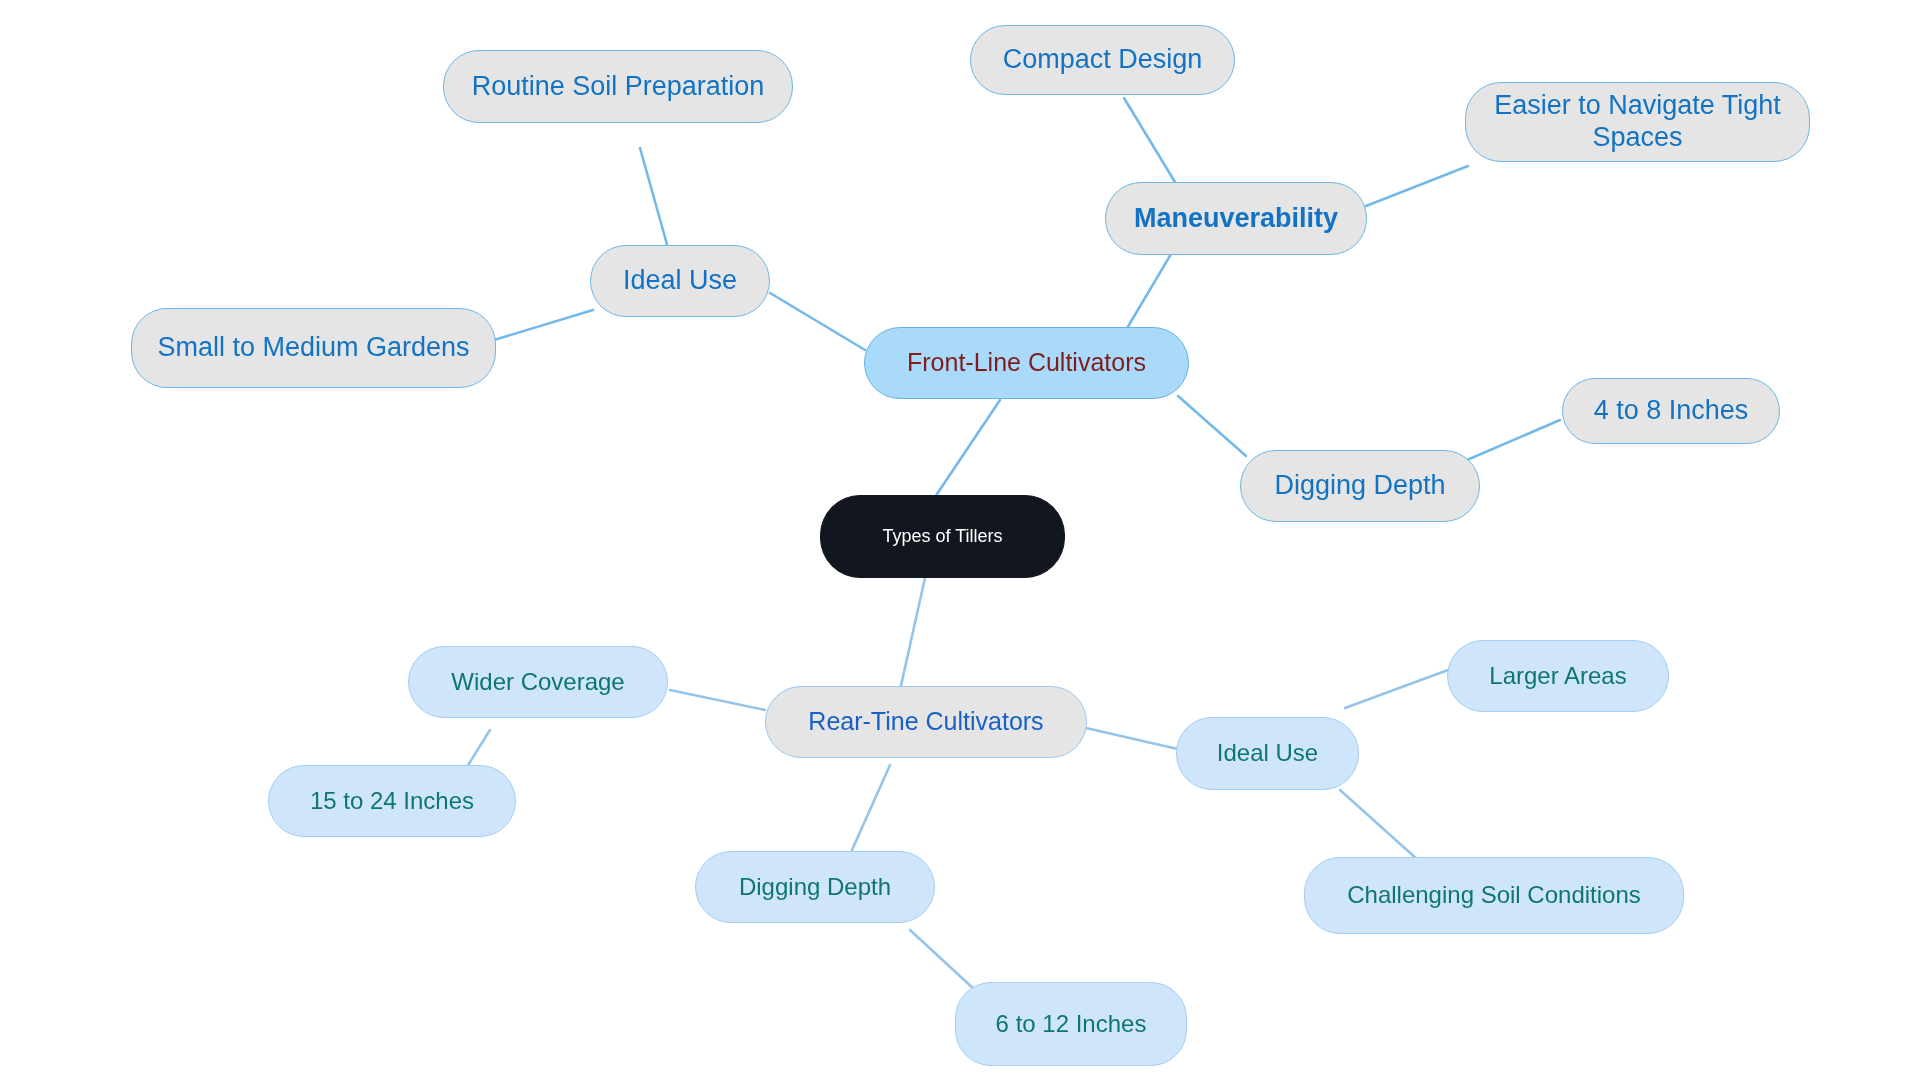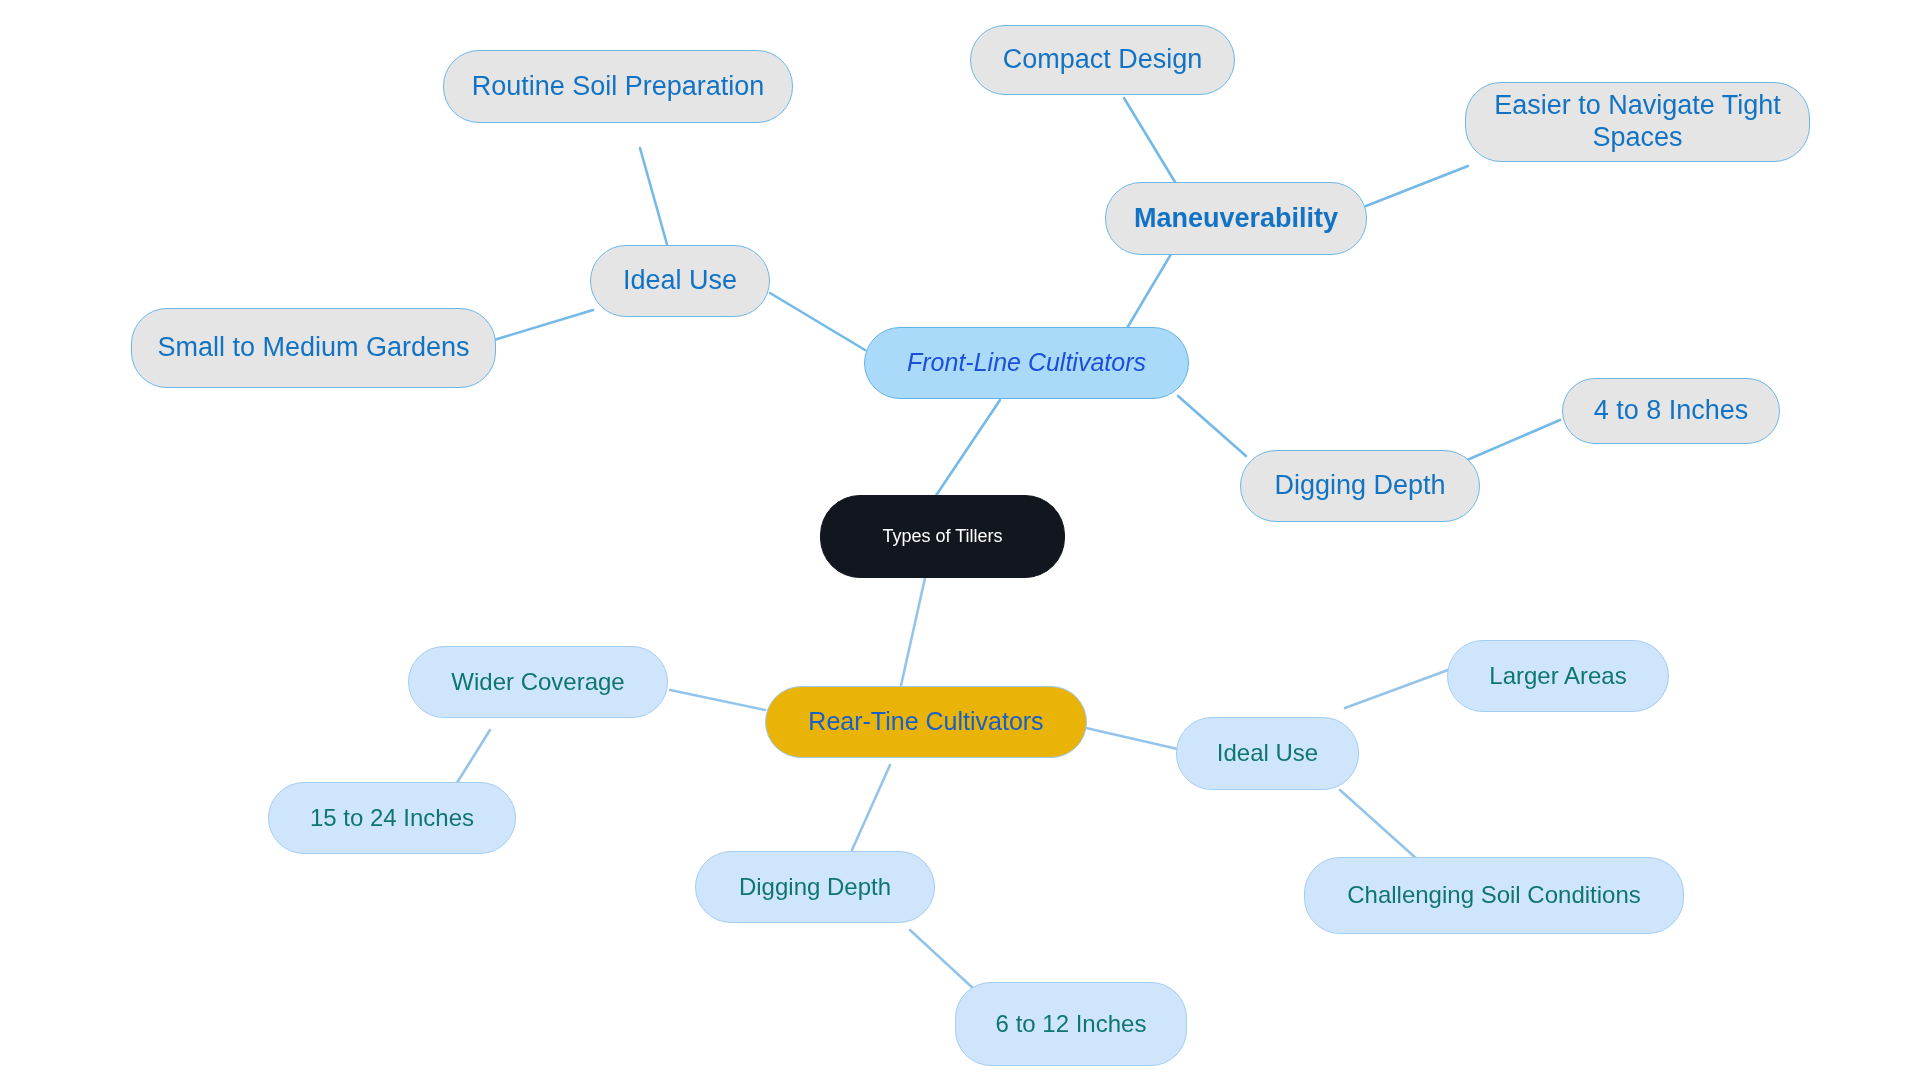--- a/index.html
+++ b/index.html
@@ -40,26 +40,25 @@
   .node.root {
     background: #12161f;
     color: #ffffff;
     border: 1px solid #12161f;
     font-size: 18px;
     border-radius: 40px;
   }
   .node.branch {
     background: #a9daf9;
     border: 1.6px solid #63b2e4;
-    color: #1d4ed8;
+    color: #7f1d1d;
     font-size: 25px;
-    font-style: italic;
   }
   .node.branch-b {
-    background: #eab308;
+    background: #e5e5e5;
     border: 1.6px solid #9cc8ef;
     color: #1860c8;
     font-size: 25px;
   }
   .node.leaf {
     background: #e5e5e5;
     border: 1.6px solid #6cb7e7;
     color: #1273c4;
     font-size: 27px;
   }
@@ -130,21 +129,21 @@
 
   <div class="node leaf" style="left:1465px; top:82px; width:345px; height:80px;">Easier to Navigate Tight
 Spaces</div>
 
   <div class="node leaf" style="left:1240px; top:450px; width:240px; height:72px;">Digging Depth</div>
 
   <div class="node leaf" style="left:1562px; top:378px; width:218px; height:66px;">4 to 8 Inches</div>
 
   <div class="node leaf-b" style="left:408px; top:646px; width:260px; height:72px;">Wider Coverage</div>
 
-  <div class="node leaf-b" style="left:268px; top:782px; width:248px; height:72px;">15 to 24 Inches</div>
+  <div class="node leaf-b" style="left:268px; top:765px; width:248px; height:72px;">15 to 24 Inches</div>
 
   <div class="node leaf-b" style="left:695px; top:851px; width:240px; height:72px;">Digging Depth</div>
 
   <div class="node leaf-b" style="left:955px; top:982px; width:232px; height:84px;">6 to 12 Inches</div>
 
   <div class="node leaf-b" style="left:1176px; top:717px; width:183px; height:73px;">Ideal Use</div>
 
   <div class="node leaf-b" style="left:1447px; top:640px; width:222px; height:72px;">Larger Areas</div>
 
   <div class="node leaf-b" style="left:1304px; top:857px; width:380px; height:77px;">Challenging Soil Conditions</div>

